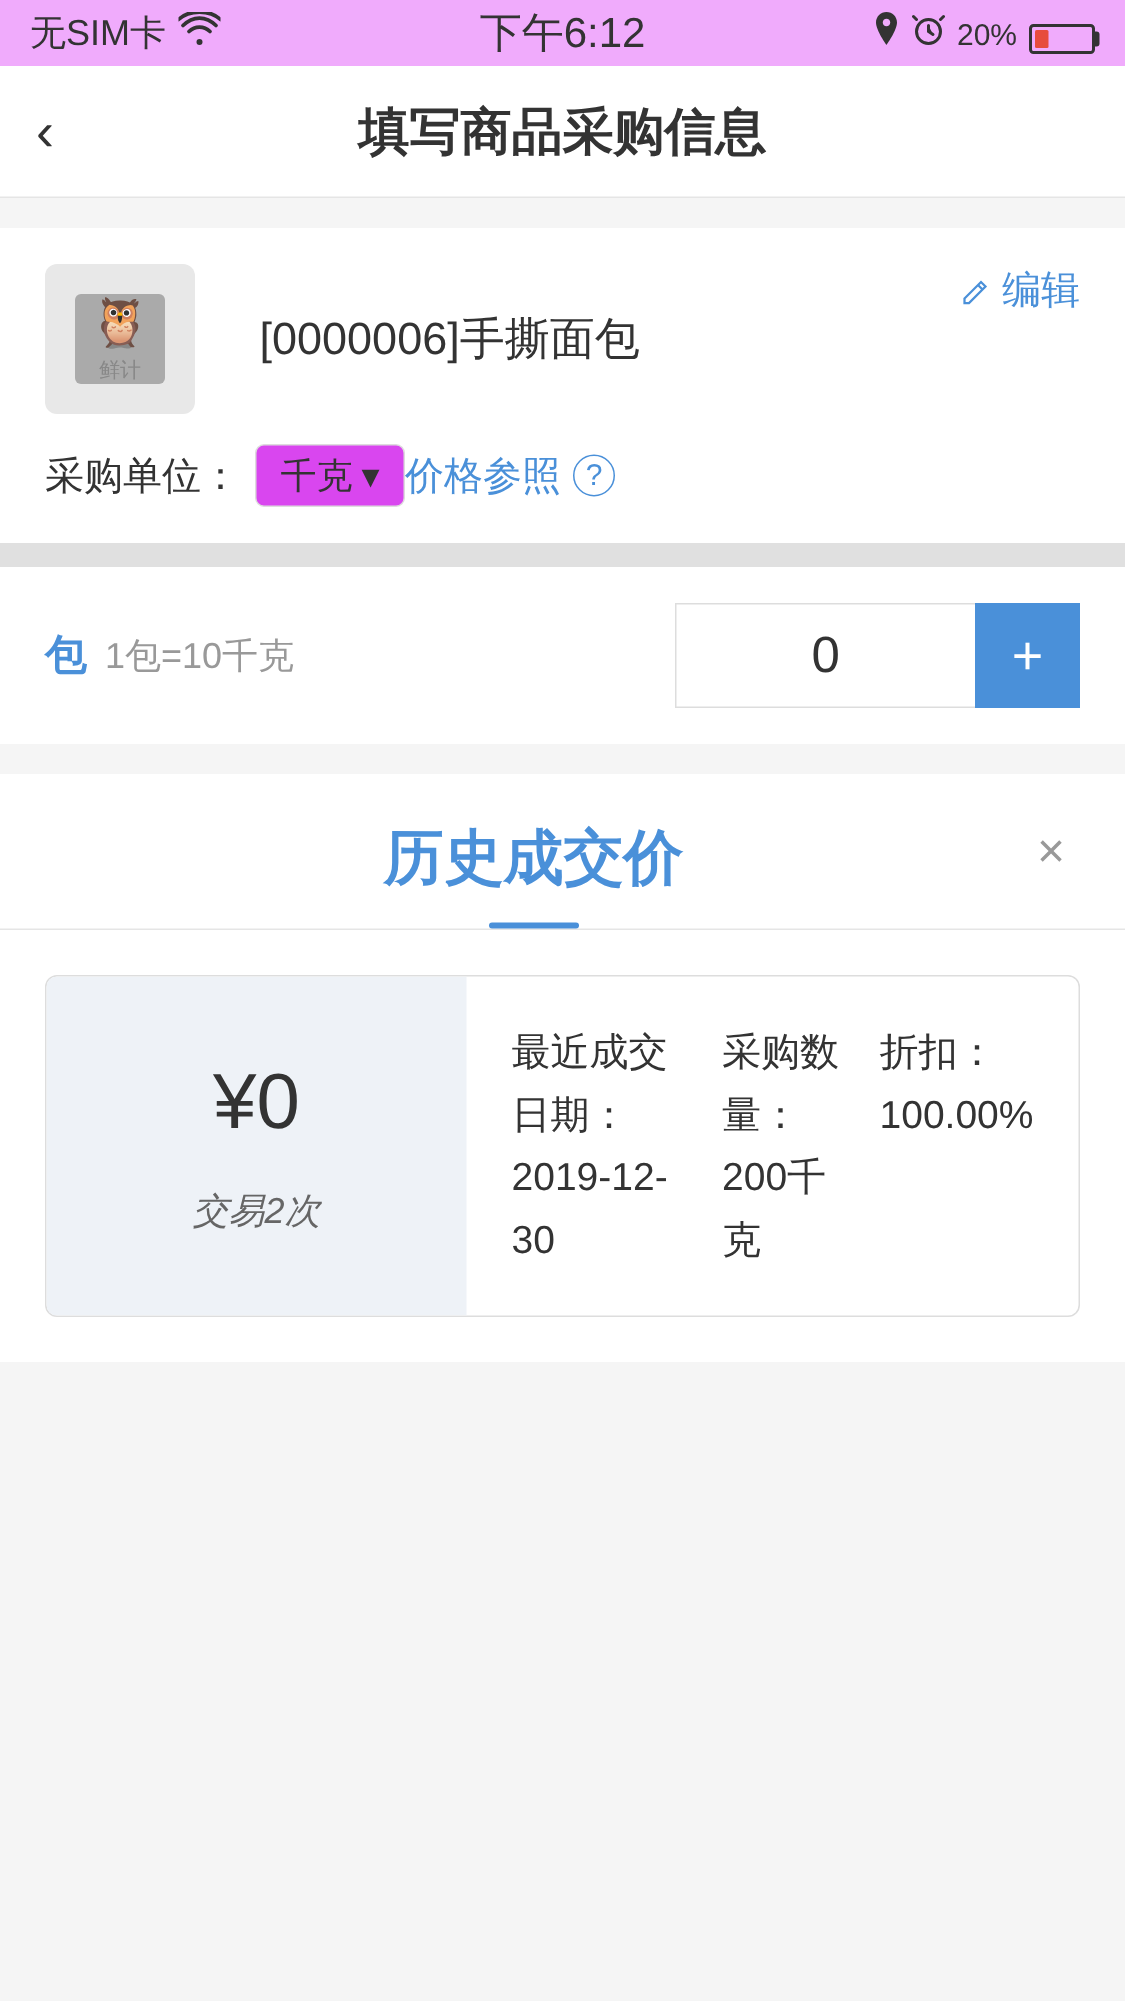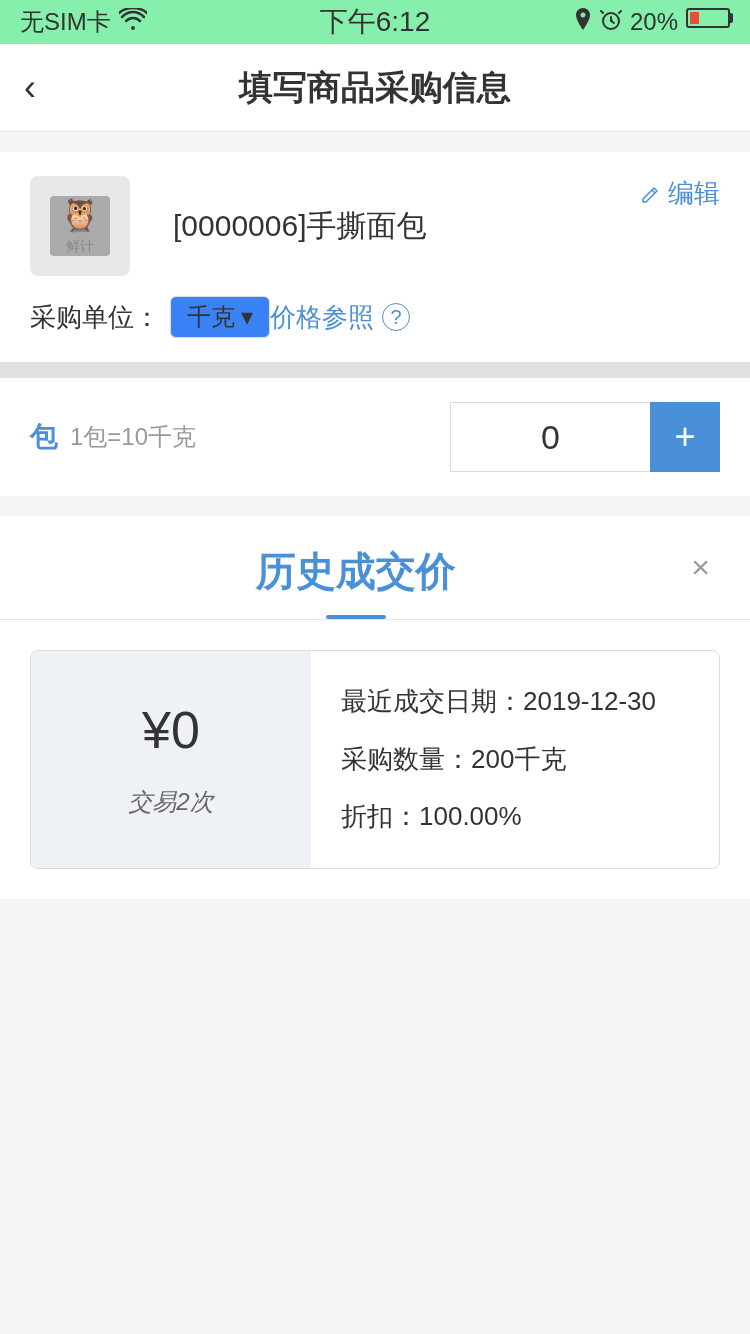--- a/index.html
+++ b/index.html
@@ -10,21 +10,21 @@
       font-family: -apple-system, "PingFang SC", "Helvetica Neue", Arial, sans-serif;
       background: #f5f5f5;
       font-size: 28px;
       color: #333;
     }
 
     
     .status-bar {
       width: 750px;
       height: 44px;
-      background: #86efac;
+      background: #f0abfc;
       display: flex;
       align-items: center;
       justify-content: space-between;
       padding: 0 20px;
       gap: 41px;
     }
     .status-left {
       font-size: 24px;
       color: #333;
       display: flex;
@@ -34,23 +34,23 @@
     .status-center {
       font-size: 28px;
       font-weight: 500;
       color: #333;
       position: absolute;
       left: 50%;
       transform: translateX(-50%);
     }
     .status-right {
       display: flex;
-      align-items: flex-start;
+      align-items: flex-end;
       gap: 8px;
-      font-size: 24px;
+      font-size: 20px;
       color: #333;
     }
     .battery {
       width: 44px;
       height: 20px;
       border: 2px solid #333;
       border-radius: 3px;
       position: relative;
       display: flex;
       align-items: center;
@@ -161,21 +161,21 @@
       margin-top: 10px;
     }
     .unit-label {
       font-size: 26px;
       color: #333;
       display: flex;
       align-items: center;
       gap: 10px;
     }
     .unit-select {
-      background: #3b82f6;
+      background: #d946ef;
       border: 1px solid #ddd;
       border-radius: 6px;
       padding: 4px 16px;
       font-size: 24px;
       color: #333;
       display: flex;
       align-items: center;
       gap: 6px;
     }
     .price-ref {
@@ -315,21 +315,21 @@
     .price-transactions {
       font-size: 24px;
       color: #666;
       margin-top: 26px;
       font-style: italic;
     }
     .price-card-right {
       flex: 1;
       padding: 30px;
       display: flex;
-      flex-direction: column;
+      flex-direction: row;
       gap: 16px;
     }
     .price-detail-row {
       font-size: 26px;
       color: #333;
       line-height: 1.6;
     }
 
     
     .bottom-area {

